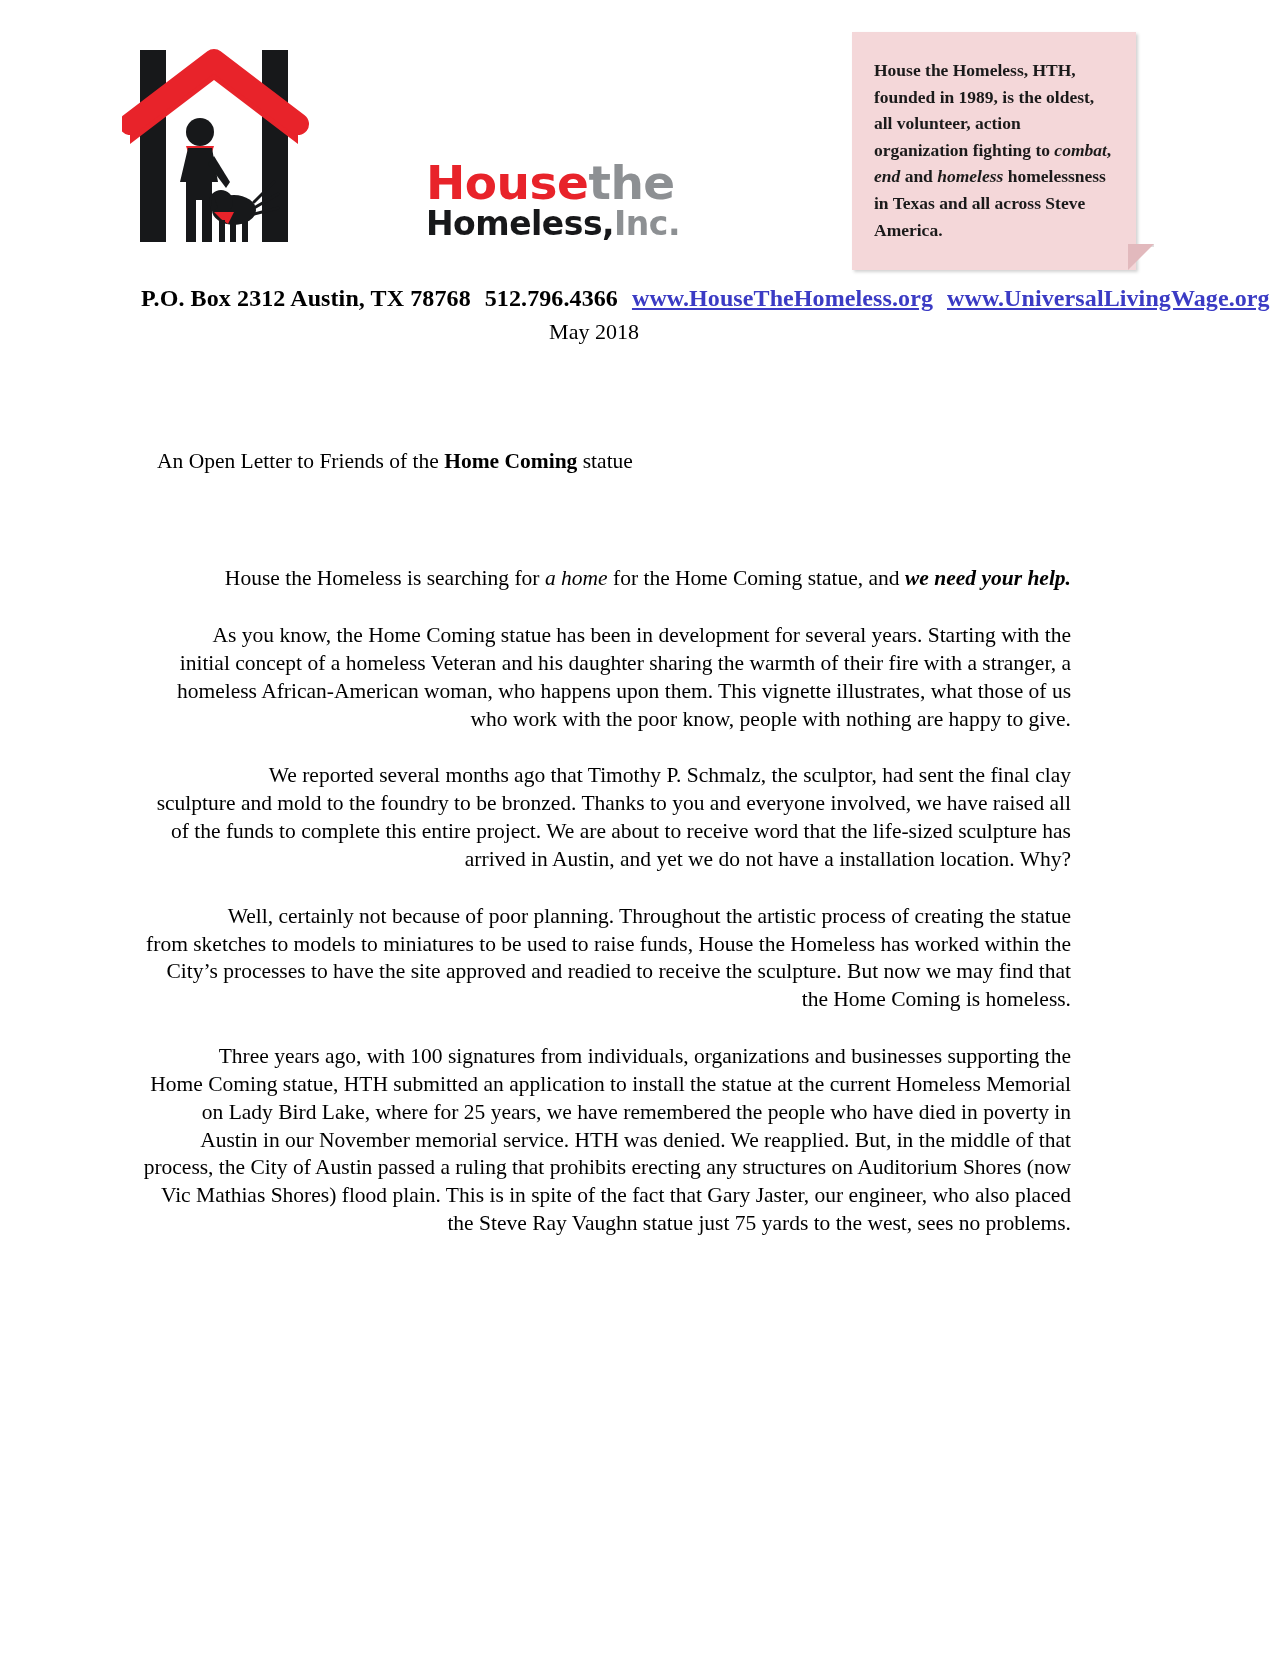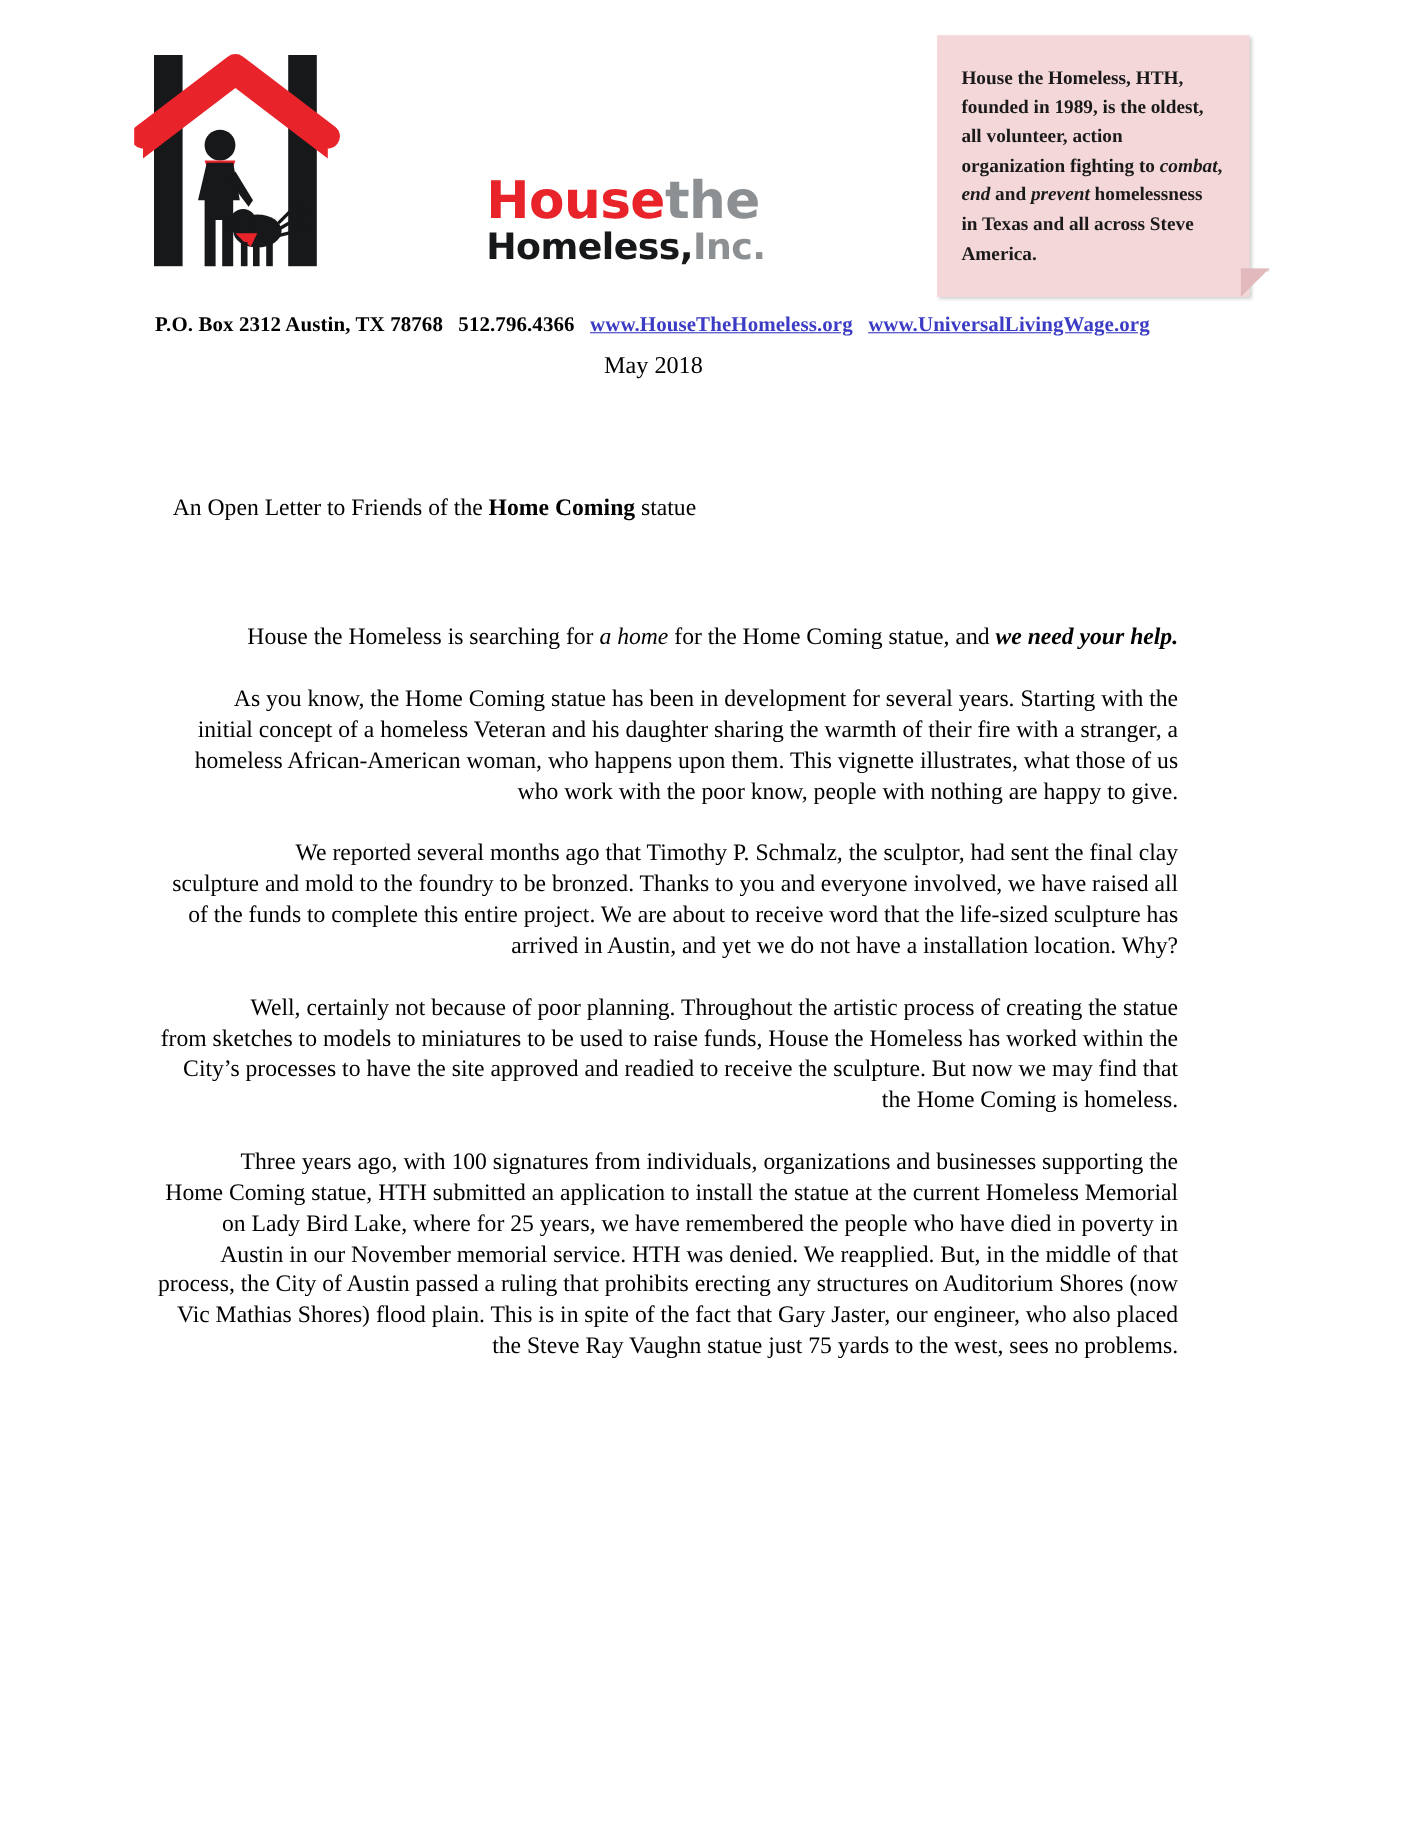--- a/index.html
+++ b/index.html
@@ -36,21 +36,21 @@
   #logo-mark {
     position: absolute;
     left: 0px;
     top: 0px;
     width: 200px;
     height: 220px;
   }
 
   #logo-wordmark {
     position: absolute;
-    left: 320px;
+    left: 304px;
     top: 128px;
     width: 380px;
     line-height: 0.98;
     font-family: "DejaVu Sans", sans-serif;
     font-weight: bold;
     letter-spacing: -0.5px;
   }
   #wordmark-line1 {
     font-size: 47px;
     white-space: nowrap;
@@ -105,21 +105,21 @@
     background: rgba(0,0,0,0.12);
   }
 
   
   #address-line {
     position: absolute;
     left: 141px;
     top: 285px;
     font-family: "Liberation Serif", "DejaVu Serif", serif;
     font-weight: bold;
-    font-size: 19px;
+    font-size: 24px;
     white-space: nowrap;
     letter-spacing: 0.1px;
   }
   #address-line .sep { display: inline-block; width: 14px; }
   .addr-link {
     color: #3b3bc4;
     text-decoration: underline;
     font-weight: bold;
   }
 
@@ -205,21 +205,21 @@
       </div>
     </div>
   </div>
 
   <div id="pink-note">
     <div id="pink-note-text">
       <span>House the Homeless, HTH,</span><br>
       <span>founded in 1989, is the oldest,</span><br>
       <span>all volunteer, action</span><br>
       <span>organization fighting to </span><i>combat</i><span>,</span><br>
-      <i>end</i><span> and </span><i>prevent</i><span> homelessness</span><br>
+      <i>end</i><span> and </span><i>homeless</i><span> homelessness</span><br>
       <span>in Texas and all across Steve</span><br>
       <span>America.</span>
     </div>
   </div>
   <div id="pink-fold-shadow"></div>
   <div id="pink-fold"></div>
 
   <div id="address-line">
     <span>P.O. Box 2312 Austin, TX 78768</span><span class="sep"></span><span>512.796.4366</span><span class="sep"></span><a class="addr-link" href="#">www.HouseTheHomeless.org</a><span class="sep"></span><a class="addr-link" href="#">www.UniversalLivingWage.org</a>
   </div>

